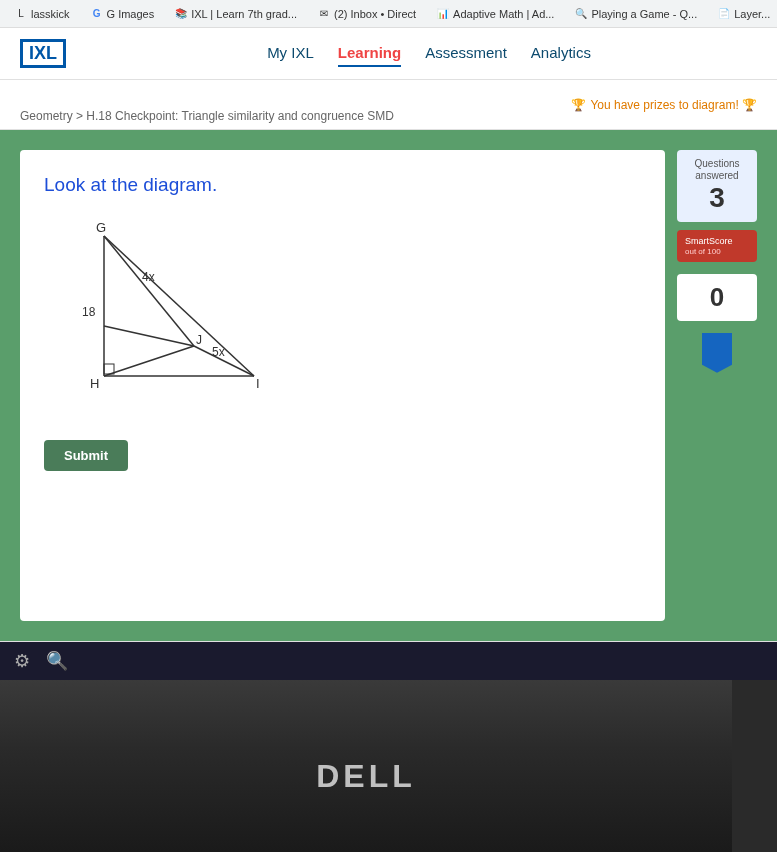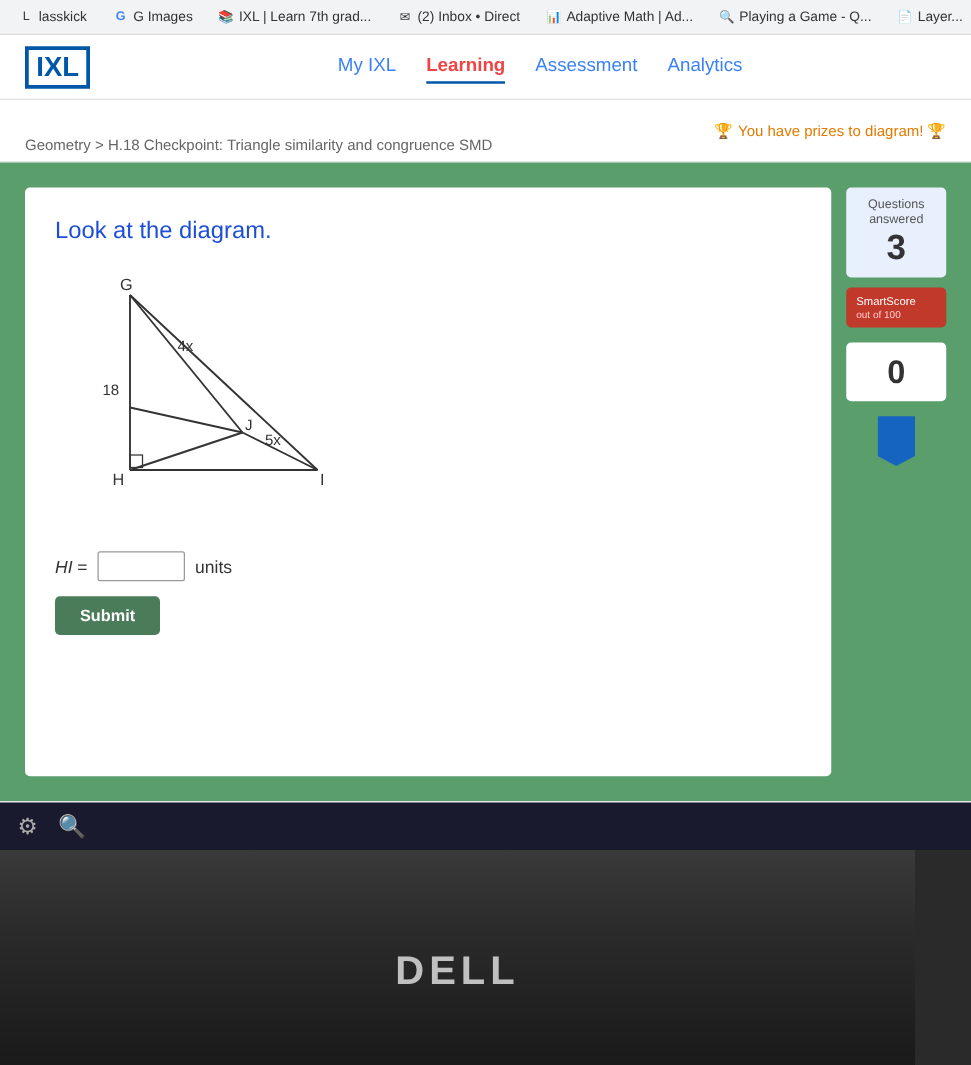--- a/index.html
+++ b/index.html
@@ -89,38 +89,38 @@
       background: #fff;
       height: 52px;
       display: flex;
       align-items: center;
       padding: 0 20px;
       border-bottom: 1px solid #e0e0e0;
       gap: 20px;
     }
 
     .ixl-logo {
-      font-size: 22px;
+      font-size: 18px;
       font-weight: 900;
       color: #0057a8;
       border: 3px solid #0057a8;
       padding: 1px 6px;
       margin-right: 15px;
     }
 
     .nav-links {
       display: flex;
       gap: 24px;
       flex: 1;
       justify-content: center;
     }
 
     .nav-link {
       font-size: 15px;
-      color: #3b82f6;
+      color: #0c4a6e;
       cursor: pointer;
       padding: 4px 0;
       text-decoration: none;
     }
 
     .nav-link.active {
       color: #ef4444;
       border-bottom: 2px solid #0057a8;
       font-weight: 600;
     }
@@ -421,27 +421,20 @@
 
             <text x="78" y="65" font-size="12" fill="#333">4x</text>
 
             <text x="148" y="140" font-size="12" fill="#333">5x</text>
 
             <text x="18" y="100" font-size="12" fill="#333">18</text>
           </svg>
         </div>
 
         <div class="answer-section">
-          <div class="answer-line">
-            <span class="answer-equals">
-              <em>HI</em> =
-            </span>
-            <input type="text" class="answer-input" placeholder="" style="">
-            <span class="units-text">units</span>
-          </div>
           <button class="submit-btn">Submit</button>
         </div>
       </div>
 
       <div class="right-sidebar">
 
         <div class="questions-answered-box">
           <div class="questions-answered-label">Questions answered</div>
           <div class="questions-answered-count">3</div>
         </div>

